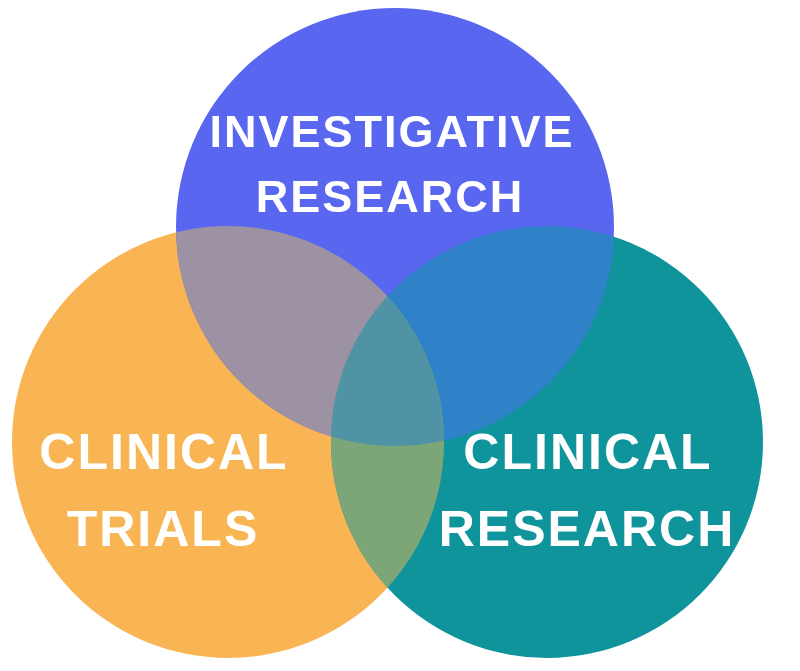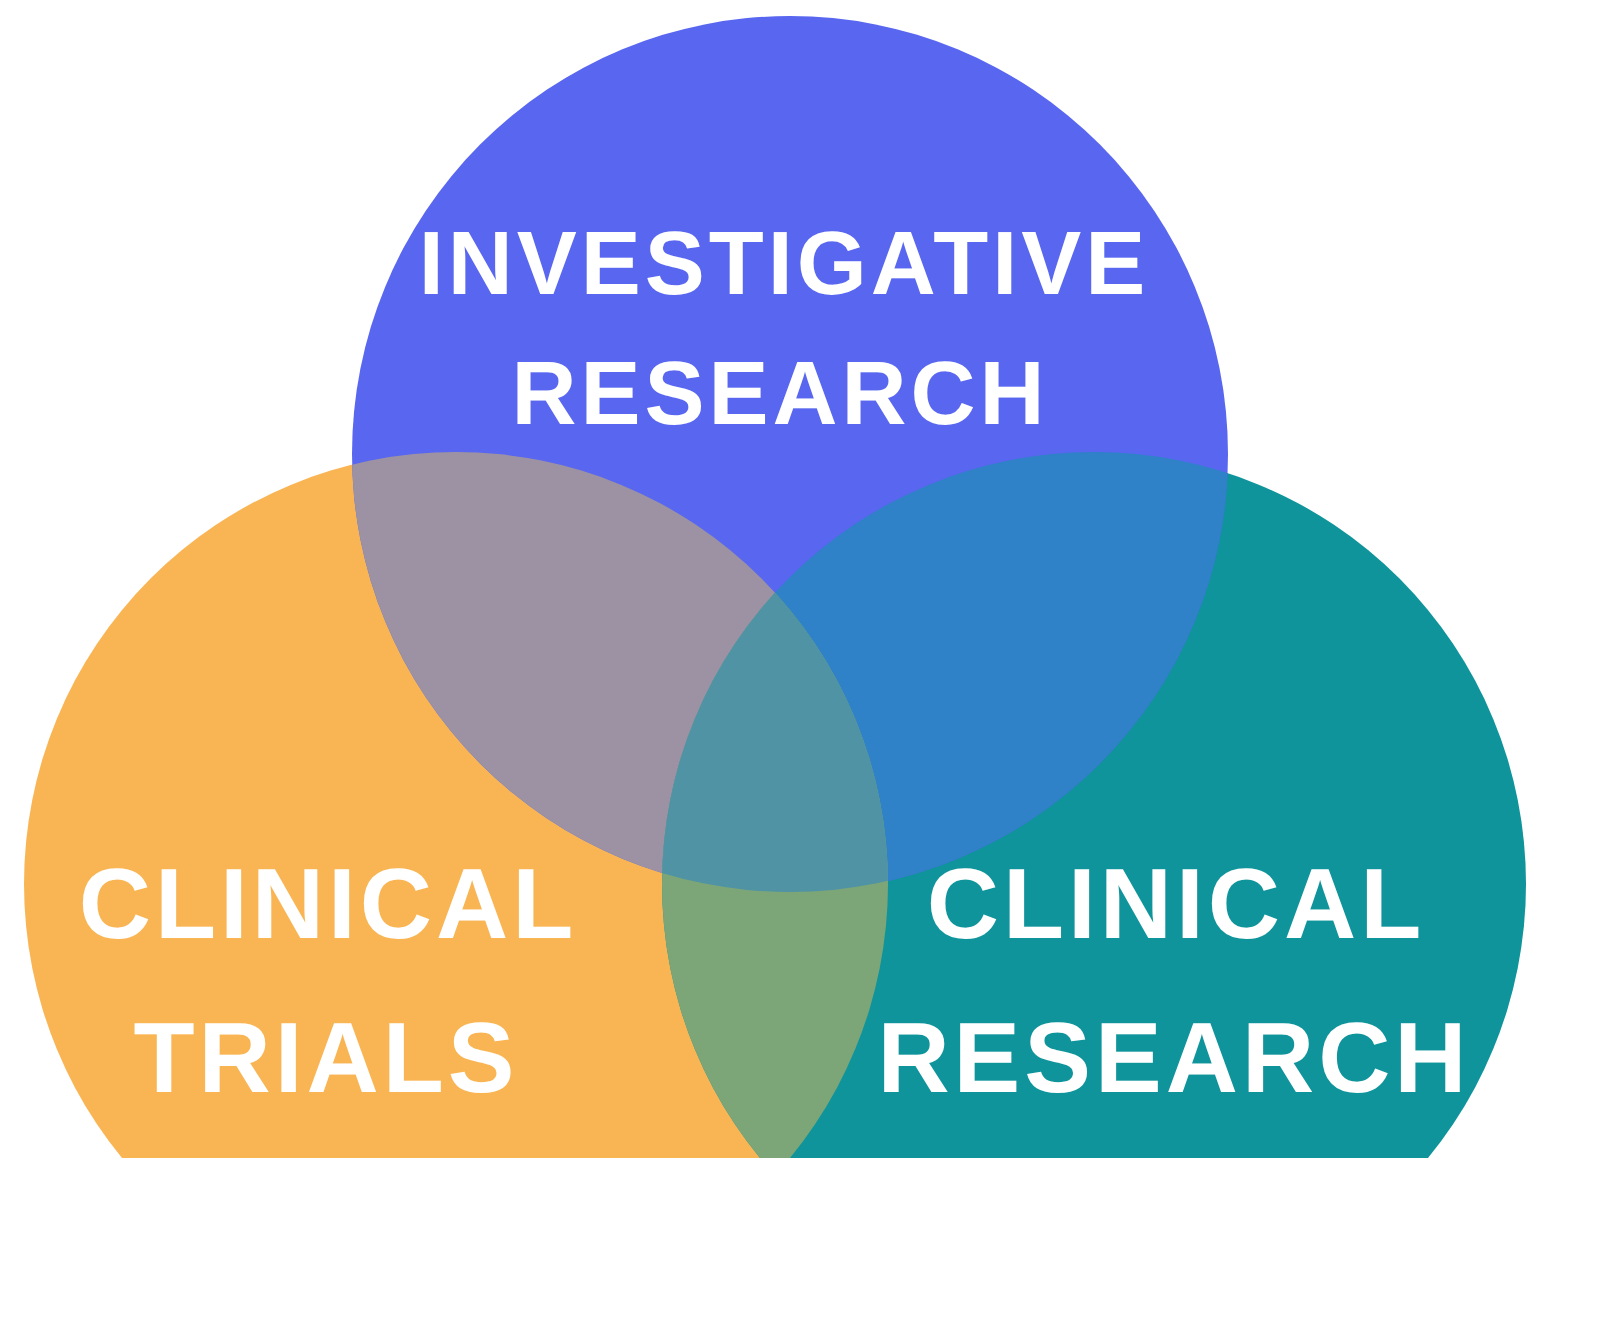--- a/index.html
+++ b/index.html
@@ -3,21 +3,21 @@
 <meta charset="utf-8">
 <style>
   html, body {
     margin: 0;
     padding: 0;
     background: #ffffff;
   }
   .canvas {
     position: relative;
     width: 800px;
-    height: 579px;
+    height: 671px;
     background: #ffffff;
     overflow: hidden;
   }
   svg { display: block; }
   .venn-label {
     font-family: "Liberation Sans", sans-serif;
     font-weight: bold;
     text-anchor: middle;
   }
   .venn-label-top {

